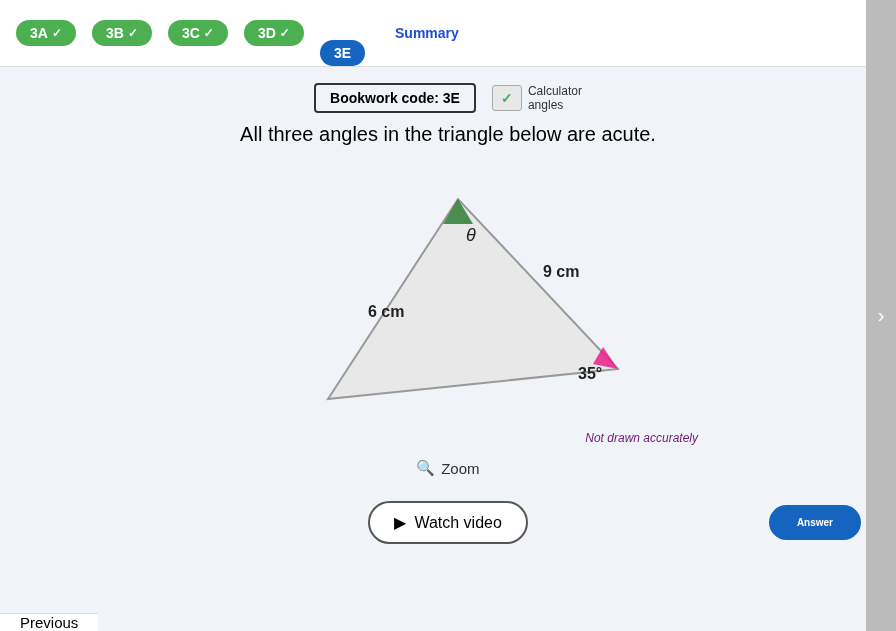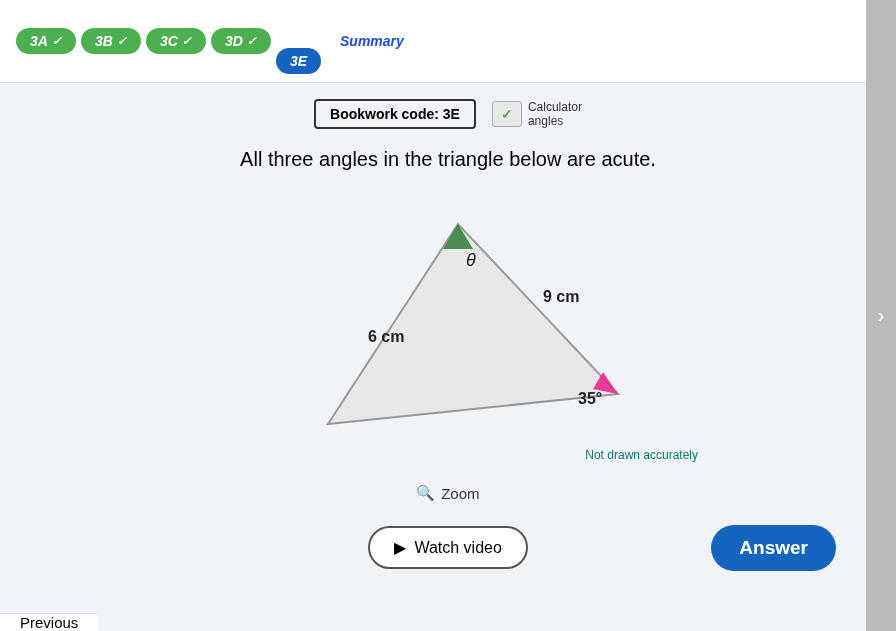--- a/index.html
+++ b/index.html
@@ -8,25 +8,24 @@
       background: #f0f4f8;
       width: 896px;
       height: 631px;
       overflow: hidden;
       position: relative;
     }
 
     .top-nav {
       display: flex;
       align-items: center;
-      padding: 8px 16px;
+      padding: 0 16px;
       background: #fff;
       border-bottom: 1px solid #ddd;
-      gap: 5px;
-      font-style: italic;
+      gap: 16px;
     }
 
     .nav-tab {
       padding: 5px 14px;
       border-radius: 20px;
       font-size: 14px;
       font-weight: bold;
       cursor: pointer;
       display: flex;
       align-items: center;
@@ -60,21 +59,21 @@
       flex-direction: column;
       align-items: center;
       padding: 16px 24px;
       position: relative;
     }
 
     .bookwork-row {
       display: flex;
       align-items: center;
       gap: 16px;
-      margin-bottom: 15px;
+      margin-bottom: 6px;
     }
 
     .bookwork-code {
       border: 2px solid #333;
       border-radius: 4px;
       padding: 5px 14px;
       font-size: 14px;
       font-weight: bold;
     }
 
@@ -114,24 +113,25 @@
 
     .diagram-container {
       position: relative;
       width: 500px;
       height: 280px;
       margin-bottom: 10px;
     }
 
     .not-drawn {
       position: absolute;
-      bottom: 12px;
+      bottom: 4px;
       right: 0;
       font-size: 12px;
-      color: #0f766e;
+      color: #701a75;
+      font-style: italic;
     }
 
     .zoom-btn {
       display: flex;
       align-items: center;
       gap: 6px;
       background: none;
       border: none;
       color: #333;
       font-size: 15px;
@@ -155,27 +155,27 @@
       padding: 10px 24px;
       font-size: 16px;
       cursor: pointer;
       display: flex;
       align-items: center;
       gap: 8px;
     }
 
     .answer-btn {
       position: absolute;
-      right: 36px;
+      right: 11px;
       background: #1565c0;
       color: white;
       border: none;
       border-radius: 24px;
       padding: 12px 28px;
-      font-size: 19px;
+      font-size: 10px;
       font-weight: bold;
       cursor: pointer;
     }
 
     .side-arrow {
       position: absolute;
       right: 0;
       top: 0;
       width: 30px;
       height: 100%;

